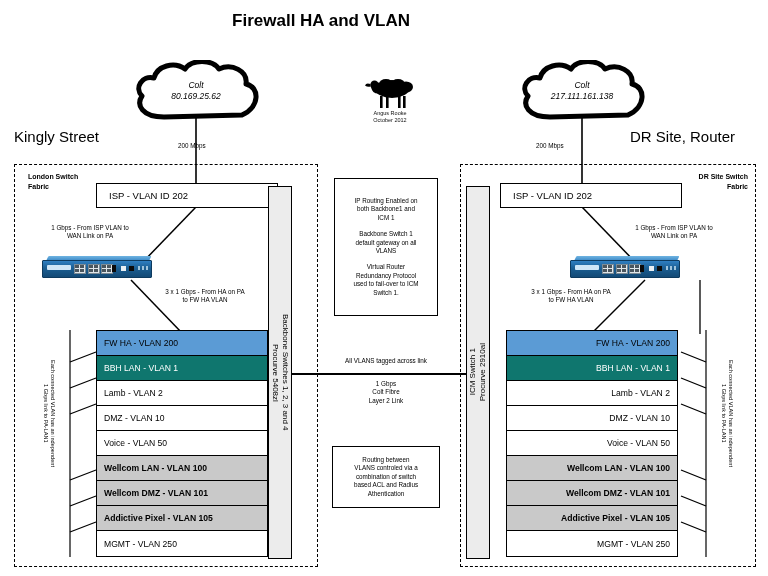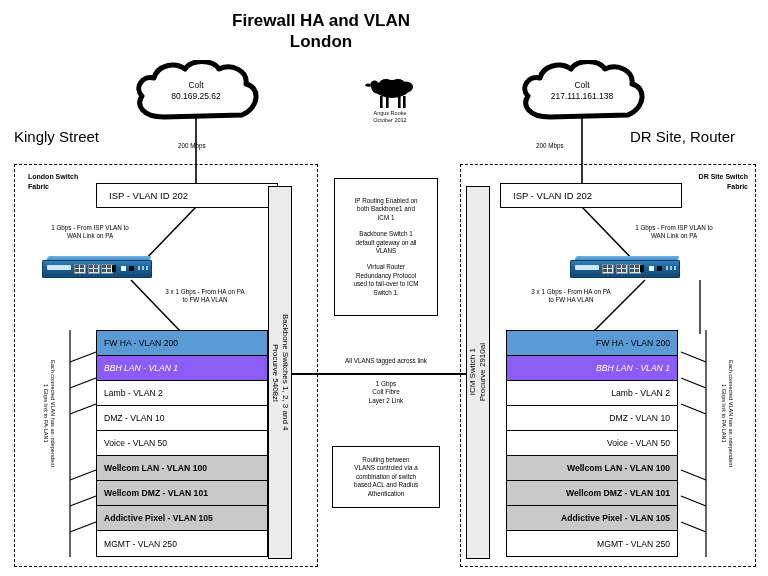--- a/index.html
+++ b/index.html
@@ -11,21 +11,21 @@
   #title{left:0;top:10px;width:642px;text-align:center;font-size:17px;font-weight:bold;line-height:21px;}
 
   
   #credit{left:340px;top:76px;width:100px;text-align:center;}
   #credit .cap{font-size:5.5px;line-height:6.5px;color:#111;}
 
   
   .site-label{font-size:15px;}
 
   
-  .cloud{position:absolute;}
+  .cloud{position:absolute;font-style:italic;}
   .cloud .txt{position:absolute;left:0;width:100%;text-align:center;font-size:8.5px;line-height:11px;}
 
   
   .sitebox{border:1.5px dashed #000;box-sizing:border-box;}
 
   .fabric-label{font-size:7px;font-weight:bold;line-height:9.5px;}
 
   
   .isp-box{border:1.7px solid #000;box-sizing:border-box;background:#fff;
            font-size:9.5px;display:flex;align-items:center;}
@@ -40,21 +40,21 @@
   .vcol span{font-size:8px;line-height:10px;text-align:center;white-space:nowrap;font-weight:normal;}
   .vcol.down span{writing-mode:vertical-rl;}
   .vcol.up span{writing-mode:vertical-rl;transform:rotate(180deg);}
 
   
   .vlan-stack{border:1.8px solid #000;box-sizing:border-box;}
   .vlan-row{box-sizing:border-box;border-bottom:1.1px solid #000;height:25px;
             display:flex;align-items:center;font-size:8.6px;padding:0 7px;background:#fff;}
   .vlan-row:last-child{border-bottom:none;}
   .vlan-row.blue{background:#5b9bd5;}
-  .vlan-row.black{background:#8b5cf6;color:#fff;font-style:italic;}
+  .vlan-row.black{background:#0f766e;color:#fff;}
   .vlan-row.grey{background:#c9c9c9;font-weight:bold;}
   .vlan-stack.right .vlan-row{justify-content:flex-end;}
 
   
   .sidenote{font-size:5.6px;line-height:7.4px;white-space:nowrap;text-align:center;}
   .sidenote.down{writing-mode:vertical-rl;}
 
   
   .linklabel{font-size:6.3px;line-height:8.2px;text-align:center;}
 
@@ -78,21 +78,20 @@
   .fw .leds i{width:2px;height:4px;background:#9fc4dc;display:block;}
 
   
   svg.lines{position:absolute;left:0;top:0;width:768px;height:576px;pointer-events:none;}
 </style>
 </head>
 <body>
 
 <div class="abs" id="title">
   <div>Firewall HA and VLAN</div>
-  <div>London</div>
 </div>
 
 <div class="abs" id="credit">
   <svg width="56" height="34" viewBox="0 0 56 34" style="display:block;margin:0 auto;">
     <g fill="#000">
       <ellipse cx="30" cy="13" rx="17" ry="9"></ellipse>
       <ellipse cx="24" cy="8" rx="7" ry="5"></ellipse>
       <ellipse cx="36" cy="8" rx="7" ry="5"></ellipse>
       <ellipse cx="44" cy="11" rx="7" ry="5.5"></ellipse>
       <ellipse cx="16" cy="12" rx="6.5" ry="5.5"></ellipse>

